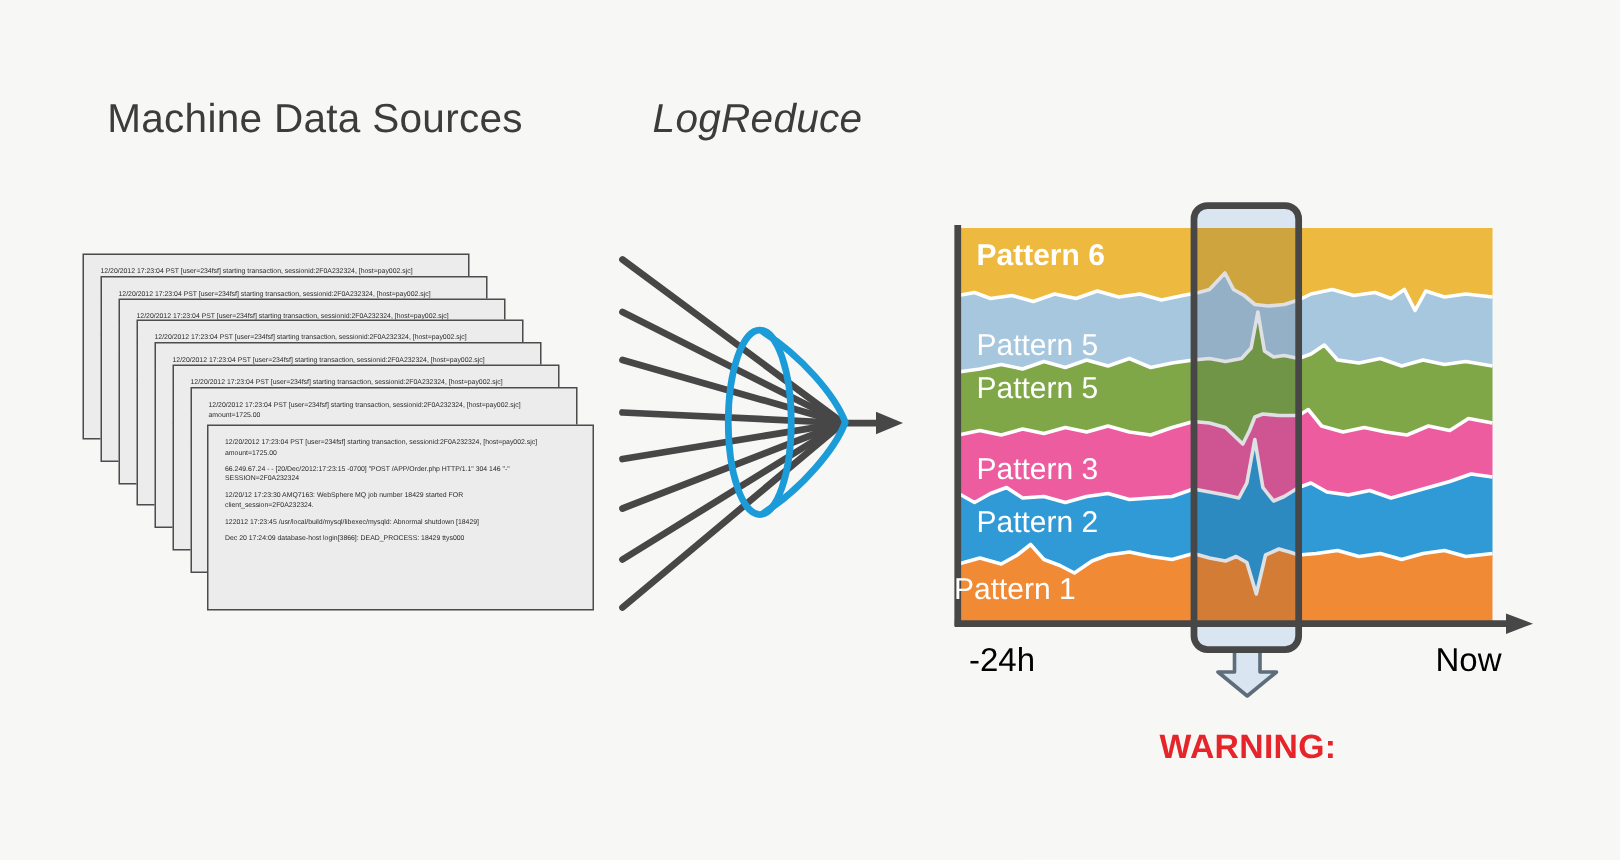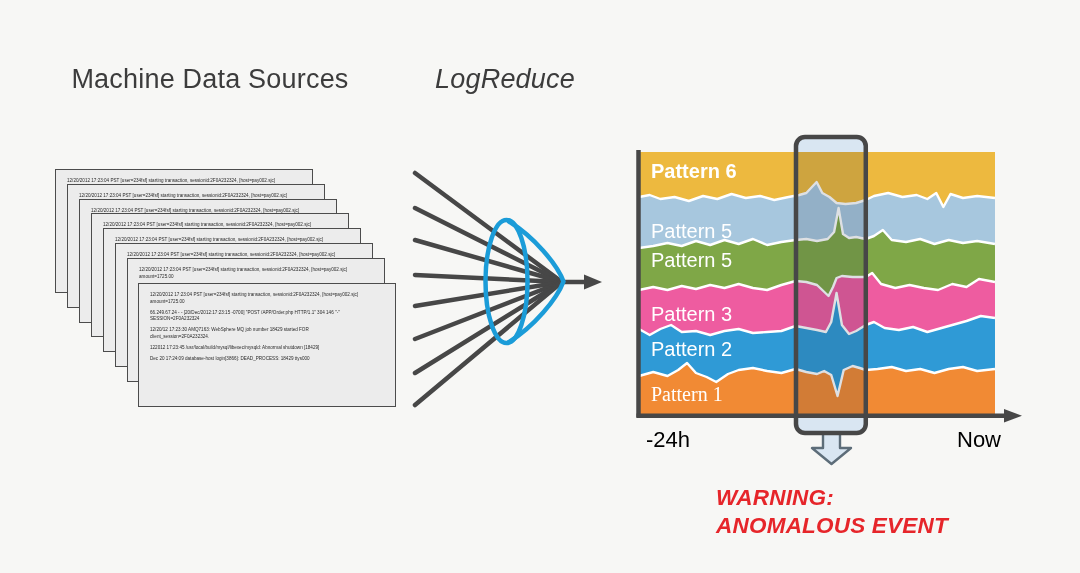--- a/index.html
+++ b/index.html
@@ -49,26 +49,25 @@
   }
   .axis-label{
     position:absolute;
     font-size:22px;
     color:#000000;
     white-space:nowrap;
   }
   #warning{
     position:absolute;
     transform:translateX(-50%);
-    text-align:left;
+    text-align:right;
     font-size:22.5px;
     font-weight:700;
     line-height:1.24;
     letter-spacing:0.2px;
-    font-style:italic;
   }
 </style>
 </head>
 <body>
 
 <div id="canvas" style="background: rgb(247, 247, 245);">
 
   <svg id="fig" width="1080" height="573" viewBox="0 0 1080 573">
       <line x1="415" y1="173" x2="562" y2="282" stroke="#474747" stroke-width="4.5" stroke-linecap="round"></line>
       <line x1="415" y1="208" x2="562" y2="282" stroke="#474747" stroke-width="4.5" stroke-linecap="round"></line>
@@ -163,24 +162,23 @@
         <p>Dec 20 17:24:09 database-host login[3866]: DEAD_PROCESS: 18429 ttys000</p>
       </div>
     </div>
 
   <div id="pattern-labels">
       <div class="pattern-label" style="left: 651px; top: 171px; font-weight: bold;">Pattern 6</div>
       <div class="pattern-label" style="left: 651px; top: 231px;">Pattern 5</div>
       <div class="pattern-label" style="left: 651px; top: 260px;">Pattern 5</div>
       <div class="pattern-label" style="left: 651px; top: 314px;">Pattern 3</div>
       <div class="pattern-label" style="left: 651px; top: 349px; text-align: right;">Pattern 2</div>
-      <div class="pattern-label" style="left: 651px; top: 394px; font-family: Liberation Serif, serif;">Pattern 1</div>
+      <div class="pattern-label" style="left: 636px; top: 394px;">Pattern 1</div>
     </div>
 
   <div class="axis-label" style="left:646px;top:427px;">-24h</div>
   <div class="axis-label" style="left:941px;top:427px;margin-left:16px;">Now</div>
 
   <div id="warning" style="left: 832px; top: 484px; color: rgb(230, 37, 42);">
     <div>WARNING:</div>
-    <div>ANOMALOUS EVENT</div>
   </div>
 
 </div>
 
 </body></html>

